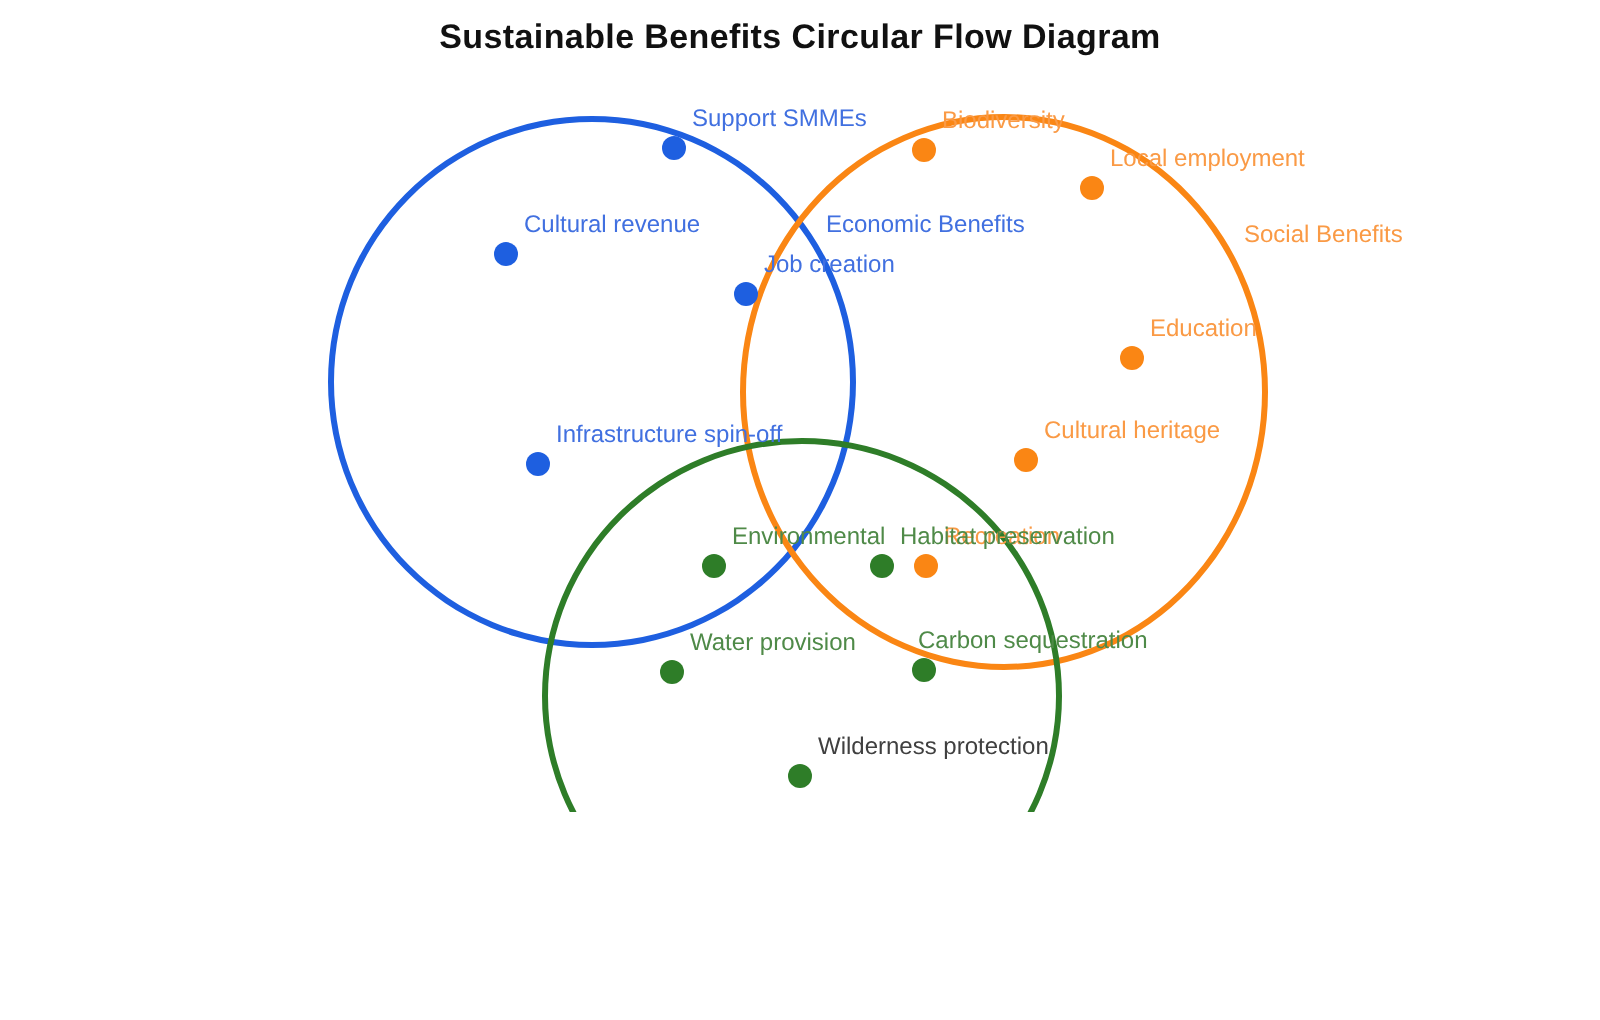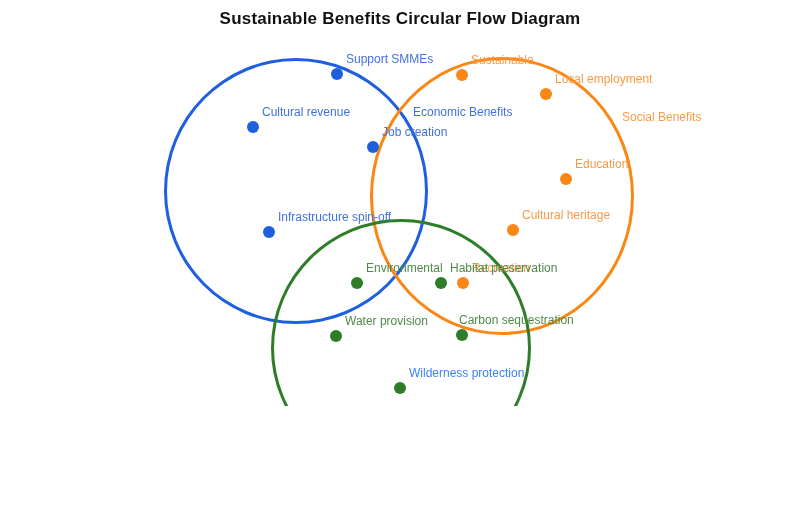--- a/index.html
+++ b/index.html
@@ -46,21 +46,21 @@
   <div class="dot" style="left: 253px; top: 127px; background: rgb(30, 95, 224);"></div>
   <div class="plabel point-label" style="left: 253px; top: 127px; color: rgb(65, 112, 224);">Cultural revenue</div>
 
   <div class="dot" style="left: 373px; top: 147px; background: rgb(30, 95, 224);"></div>
   <div class="plabel point-label" style="left: 373px; top: 147px; color: rgb(65, 112, 224);">Job creation</div>
 
   <div class="dot" style="left: 269px; top: 232px; background: rgb(30, 95, 224);"></div>
   <div class="plabel point-label" style="left: 269px; top: 232px; color: rgb(65, 112, 224);">Infrastructure spin-off</div>
 
   <div class="dot" style="left: 462px; top: 75px; background: rgb(250, 134, 20);"></div>
-  <div class="plabel point-label" style="left: 462px; top: 75px; color: rgb(250, 154, 69);">Sustainable</div>
+  <div class="plabel point-label" style="left: 462px; top: 75px; color: rgb(250, 154, 69);">Biodiversity</div>
 
   <div class="dot" style="left: 546px; top: 94px; background: rgb(250, 134, 20);"></div>
   <div class="plabel point-label" style="left: 546px; top: 94px; color: rgb(250, 154, 69);">Local employment</div>
 
   <div class="dot" style="left: 566px; top: 179px; background: rgb(250, 134, 20);"></div>
   <div class="plabel point-label" style="left: 566px; top: 179px; color: rgb(250, 154, 69);">Education</div>
 
   <div class="dot" style="left: 513px; top: 230px; background: rgb(250, 134, 20);"></div>
   <div class="plabel point-label" style="left: 513px; top: 230px; color: rgb(250, 154, 69);">Cultural heritage</div>
 
@@ -73,15 +73,15 @@
   <div class="dot" style="left: 441px; top: 283px; background: rgb(46, 125, 40);"></div>
   <div class="plabel point-label" style="left: 441px; top: 283px; color: rgb(79, 138, 72);">Habitat preservation</div>
 
   <div class="dot" style="left: 336px; top: 336px; background: rgb(46, 125, 40);"></div>
   <div class="plabel point-label" style="left: 336px; top: 336px; color: rgb(79, 138, 72);">Water provision</div>
 
   <div class="dot" style="left: 462px; top: 335px; background: rgb(46, 125, 40);"></div>
   <div class="plabel point-label" style="left: 450px; top: 335px; color: rgb(79, 138, 72);">Carbon sequestration</div>
 
   <div class="dot" style="left: 400px; top: 388px; background: rgb(46, 125, 40);"></div>
-  <div class="plabel point-label" style="left: 400px; top: 388px; color: #3b82f6;">Wilderness protection</div>
+  <div class="plabel point-label" style="left: 400px; top: 388px; color: #404040;">Wilderness protection</div>
 
 </div>
 
 </body></html>

